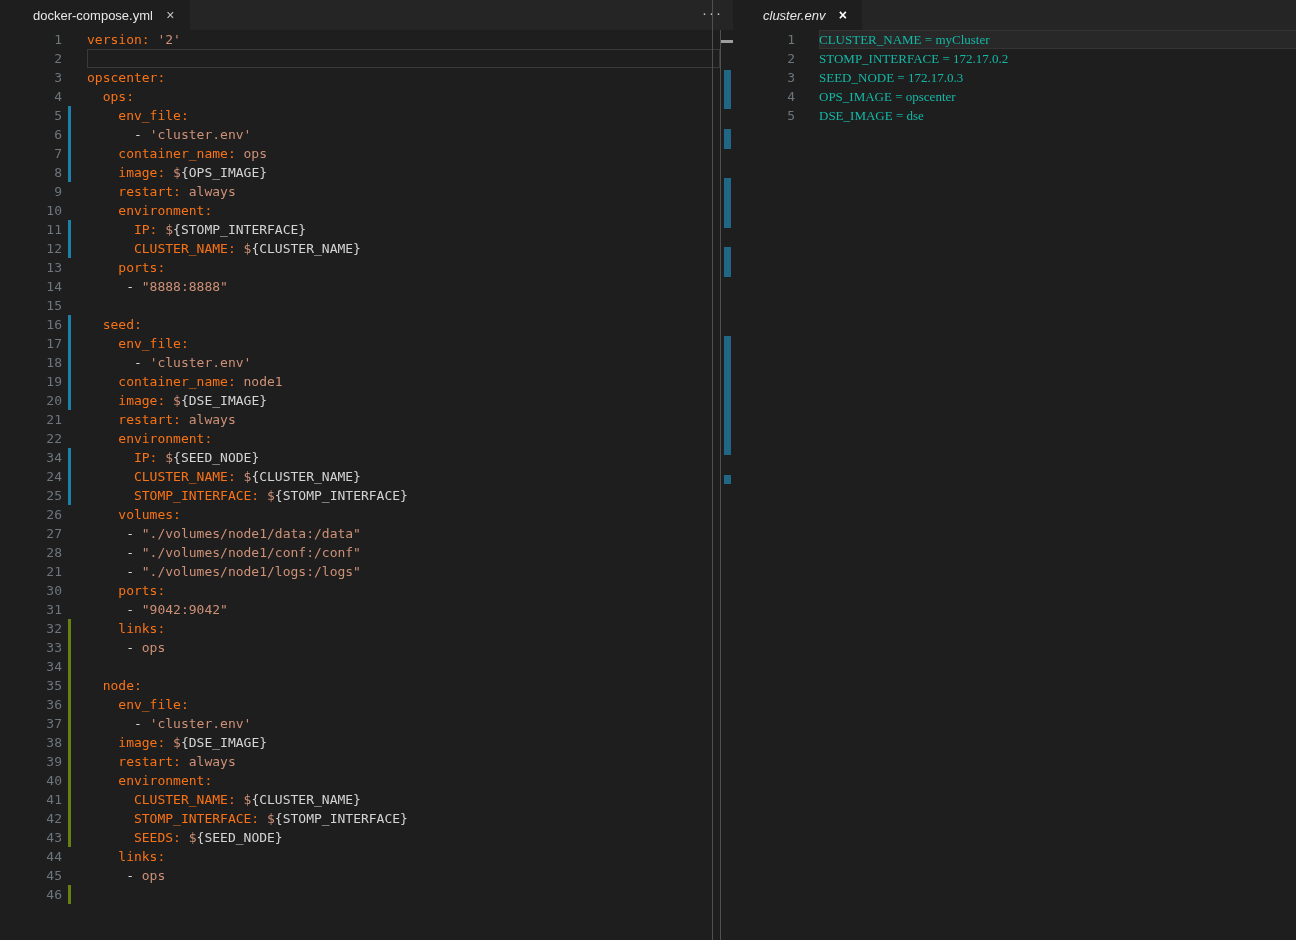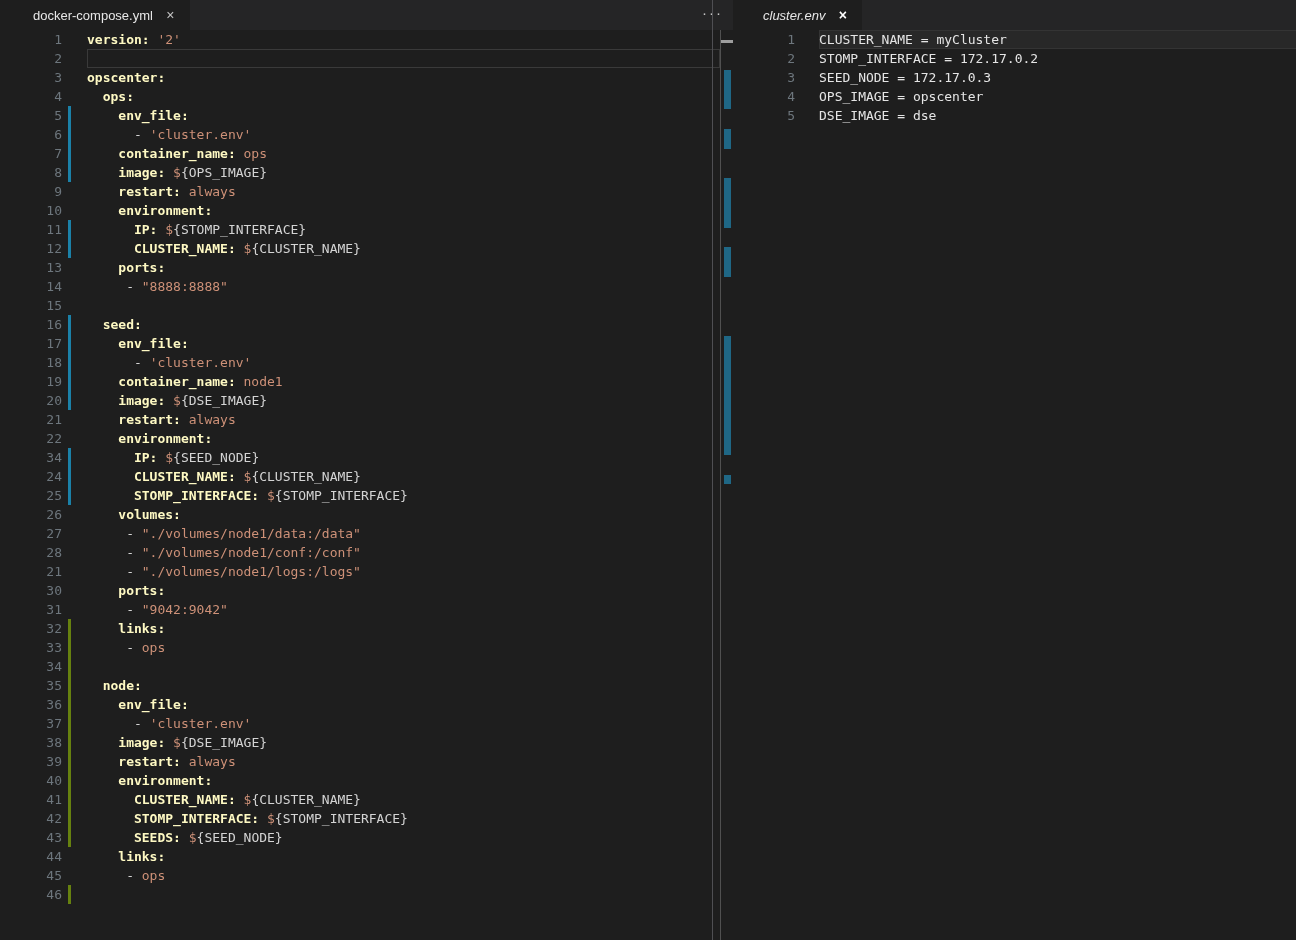--- a/index.html
+++ b/index.html
@@ -22,25 +22,25 @@
   .pane.right .editor{width:583px;}
   .row{display:flex;height:19px;}
   .lnum{width:41px;text-align:right;color:#6d767d;flex:none;user-select:none;}
   .pane.right .lnum{width:44px;}
   .gslot{width:25px;flex:none;position:relative;}
   .pane.right .gslot{width:24px;}
   .gbar{position:absolute;left:6px;top:0;width:3px;height:19px;}
   .gbar.mod{background:#1b81a8;}
   .gbar.add{background:#66810f;}
   .code{flex:1;white-space:pre;color:#d4d4d4;}
-  .c-k{color:#fef9c3;font-weight:bold;}
+  .c-k{color:#f97316;}
   .c-s{color:#ce9178;}
   .c-d{color:#ce9178;}
   .c-p{color:#d4d4d4;}
-  .c-t{color:#e5e5e5;}
+  .c-t{color:#14b8a6;font-family:Liberation Serif, serif;}
   .row.cur-box .code{box-shadow:inset 0 0 0 1px #3a3a3a;}
   .row.cur-fill .code{background:#282828;box-shadow:inset 0 0 0 1px #343434;}
   .vruler{position:absolute;top:30px;left:699px;width:1px;bottom:0;background:#7a7a7a;opacity:.55;}
   .overview{position:absolute;top:30px;left:700px;width:12px;bottom:0;}
   .ov-mark{position:absolute;left:3px;width:7px;background:#1f6785;}
   .ov-cursor{position:absolute;left:0;width:12px;height:3px;background:#9d9d9d;}
   .sash{position:absolute;top:0;left:712px;width:1px;height:940px;background:#4f4f53;cursor:ew-resize;}
 </style>
 </head>
 <body>

